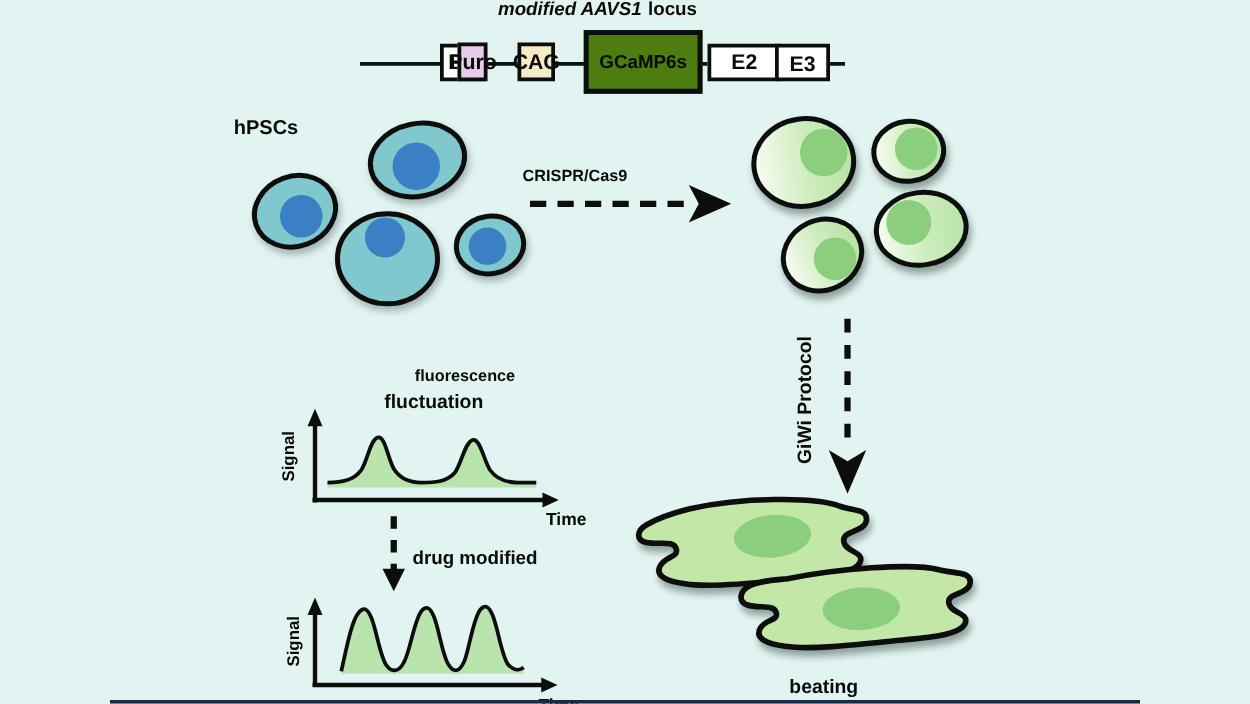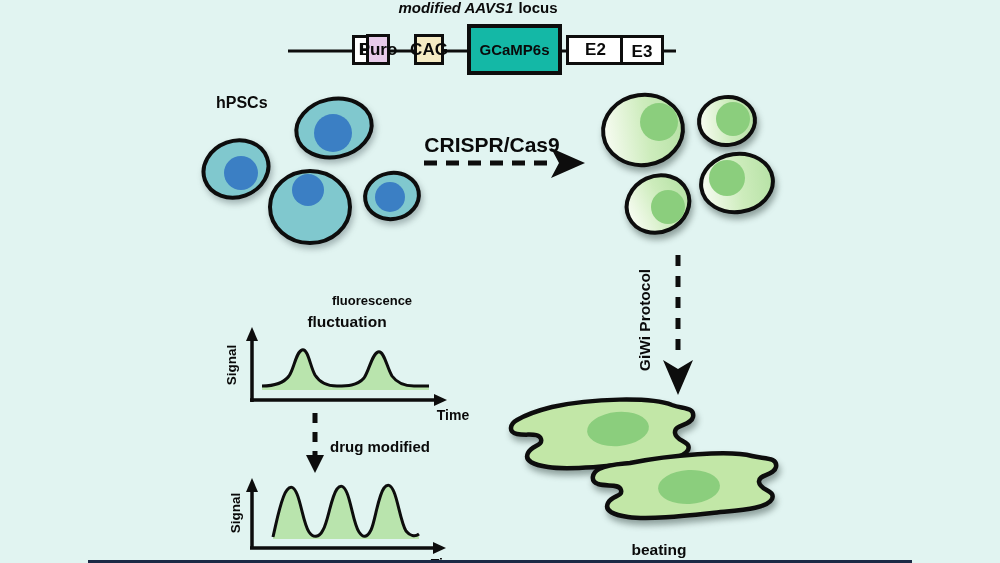--- a/index.html
+++ b/index.html
@@ -15,21 +15,21 @@
   .vrot{transform:translate(-50%,-50%) rotate(-90deg);}
   .fig-title{top:-1px;left:478px;font-size:15px;font-style:italic;text-align:right;}
   .fig-title .normal{font-style:normal;margin-left:5px;}
   .seg{
     position:absolute;display:flex;align-items:center;justify-content:center;
     background:#fff;border:3px solid #0d0d0d;font-weight:bold;font-size:17px;
     box-sizing:border-box;
   }
   .seg-puro{background:#e7cbea;}
   .seg-cag{background:#f5ebc4;}
-  .seg-gcamp{background:#14b8a6;border-width:4px;font-size:15px;}
+  .seg-gcamp{background:#4d7c0f;border-width:4px;font-size:15px;}
   .shadow-strong{filter:drop-shadow(2px 5px 3px rgba(45,62,58,0.45));}
   .shadow-soft{filter:drop-shadow(2px 4px 3px rgba(45,62,70,0.35));}
   .footer-bar{position:absolute;left:88px;top:560px;width:824px;height:3px;background:#1b2945;}
 </style>
 </head>
 <body>
 
 <svg class="layer" viewBox="0 0 1000 563">
   <defs>
     <linearGradient id="gcellgrad" x1="0" y1="0" x2="1" y2="0">
@@ -167,22 +167,22 @@
 <div class="seg seg-gcamp" style="left:467px;top:24px;width:95px;height:51px;">
     <span>GCaMP6s</span>
   </div>
 <div class="seg" style="left:566px;top:35px;width:59px;height:30px;">
     <span>E2</span>
   </div>
 <div class="seg" style="left:620px;top:35px;width:44px;height:30px;align-items:flex-end;">
     <span>E3</span>
   </div>
 
-<div class="lbl" style="left:187px;top:94px;font-size:16px;margin-left:29px;">hPSCs</div>
-<div class="lbl center" style="left:492px;top:133px;font-size:21px;">CRISPR/Cas9</div>
+<div class="lbl" style="left:187px;top:94px;font-size:16px;">hPSCs</div>
+<div class="lbl center" style="left:460px;top:133px;font-size:13px;">CRISPR/Cas9</div>
 <div class="lbl vrot" style="left:645px;top:320px;font-size:15.5px;">GiWi Protocol</div>
 <div class="lbl center" style="left:659px;top:541px;font-size:15.5px;">beating</div>
 <div class="lbl" style="left:330px;top:438px;font-size:15px;">drug modified</div>
 
 <div class="lbl center" style="left:337px;top:293px;font-size:13px;margin-left:35px;">fluorescence</div>
 <div class="lbl center" style="left:347px;top:313px;font-size:15.5px;">fluctuation</div>
 <div class="lbl vrot" style="left:231px;top:365px;font-size:13.5px;">Signal</div>
 <div class="lbl center" style="left:453px;top:407px;font-size:14px;">Time</div>
 
 <div class="lbl vrot" style="left:235px;top:513px;font-size:13.5px;">Signal</div>

